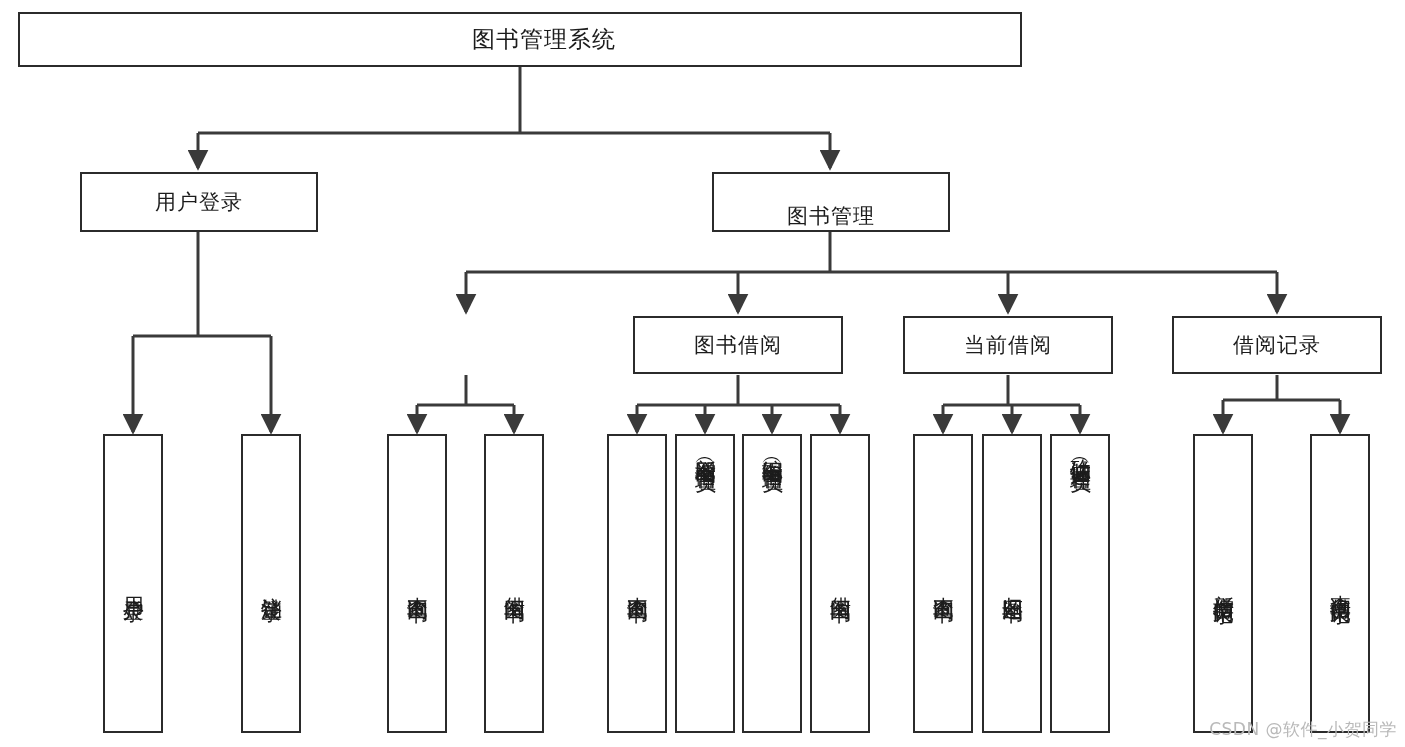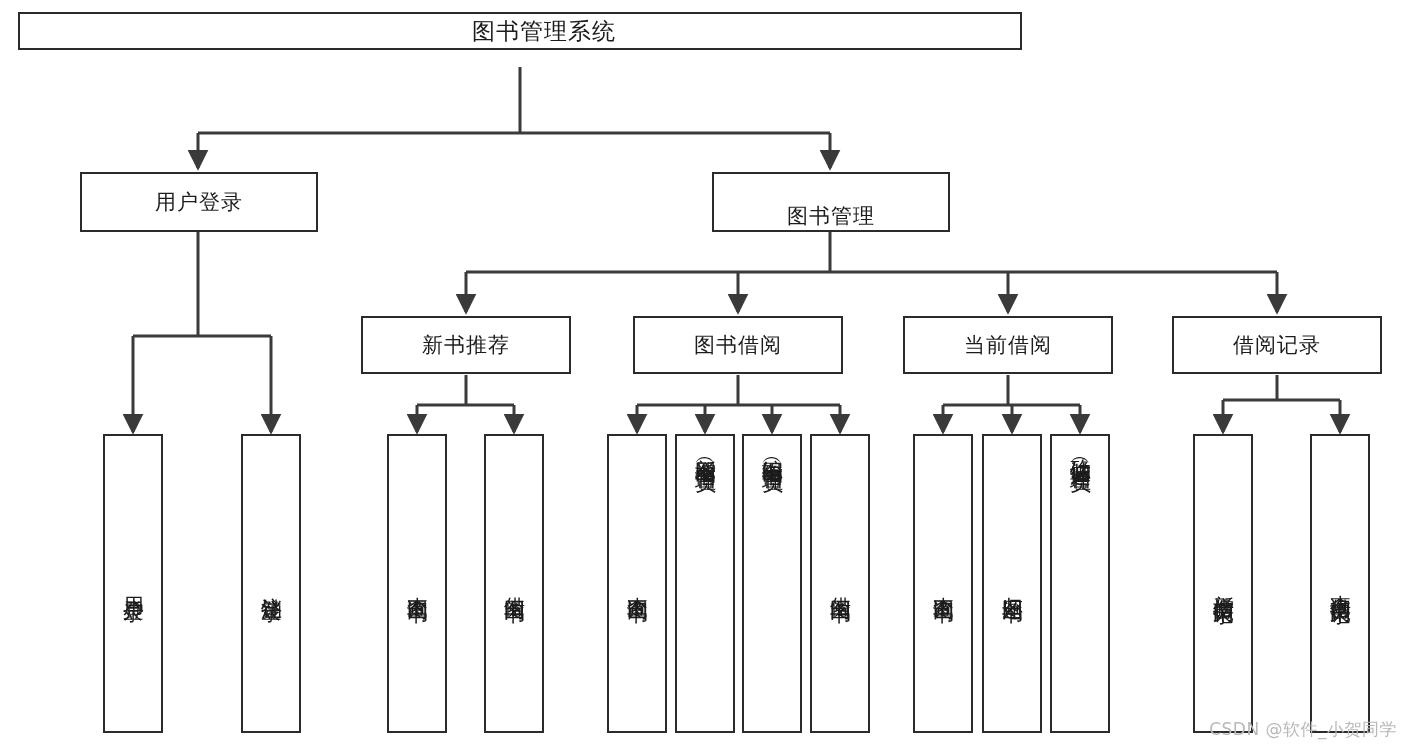--- a/index.html
+++ b/index.html
@@ -125,34 +125,31 @@
       <path d="M 1012 405 L 1012 432" marker-end="url(#arrow)"></path>
       <path d="M 1080 405 L 1080 432" marker-end="url(#arrow)"></path>
 
       <path d="M 1277 375 L 1277 400"></path>
       <path d="M 1223 400 L 1340 400"></path>
       <path d="M 1223 400 L 1223 432" marker-end="url(#arrow)"></path>
       <path d="M 1340 400 L 1340 432" marker-end="url(#arrow)"></path>
     </g>
   </svg>
 
-  <div class="node node-root" style="left:18px; top:12px; width:1004px; height:38px;padding-left:48px;">
+  <div class="node node-root" style="left:18px; top:12px; width:1004px; height:55px;padding-left:48px;">
     <span class="hlabel">图书管理系统</span>
   </div>
 
   <div class="node node-l2" style="left:80px; top:172px; width:238px; height:60px;">
     <span class="hlabel">用户登录</span>
   </div>
   <div class="node node-l2" style="left:712px; top:172px; width:238px; height:60px;align-items:flex-end;">
     <span class="hlabel">图书管理</span>
   </div>
 
-  <div class="node node-l2" style="left:361px; top:316px; width:210px; height:58px;">
-    <span class="hlabel">新书推荐</span>
-  </div>
   <div class="node node-l2" style="left:633px; top:316px; width:210px; height:58px;">
     <span class="hlabel">图书借阅</span>
   </div>
   <div class="node node-l2" style="left:903px; top:316px; width:210px; height:58px;">
     <span class="hlabel">当前借阅</span>
   </div>
   <div class="node node-l2" style="left:1172px; top:316px; width:210px; height:58px;">
     <span class="hlabel">借阅记录</span>
   </div>
 

